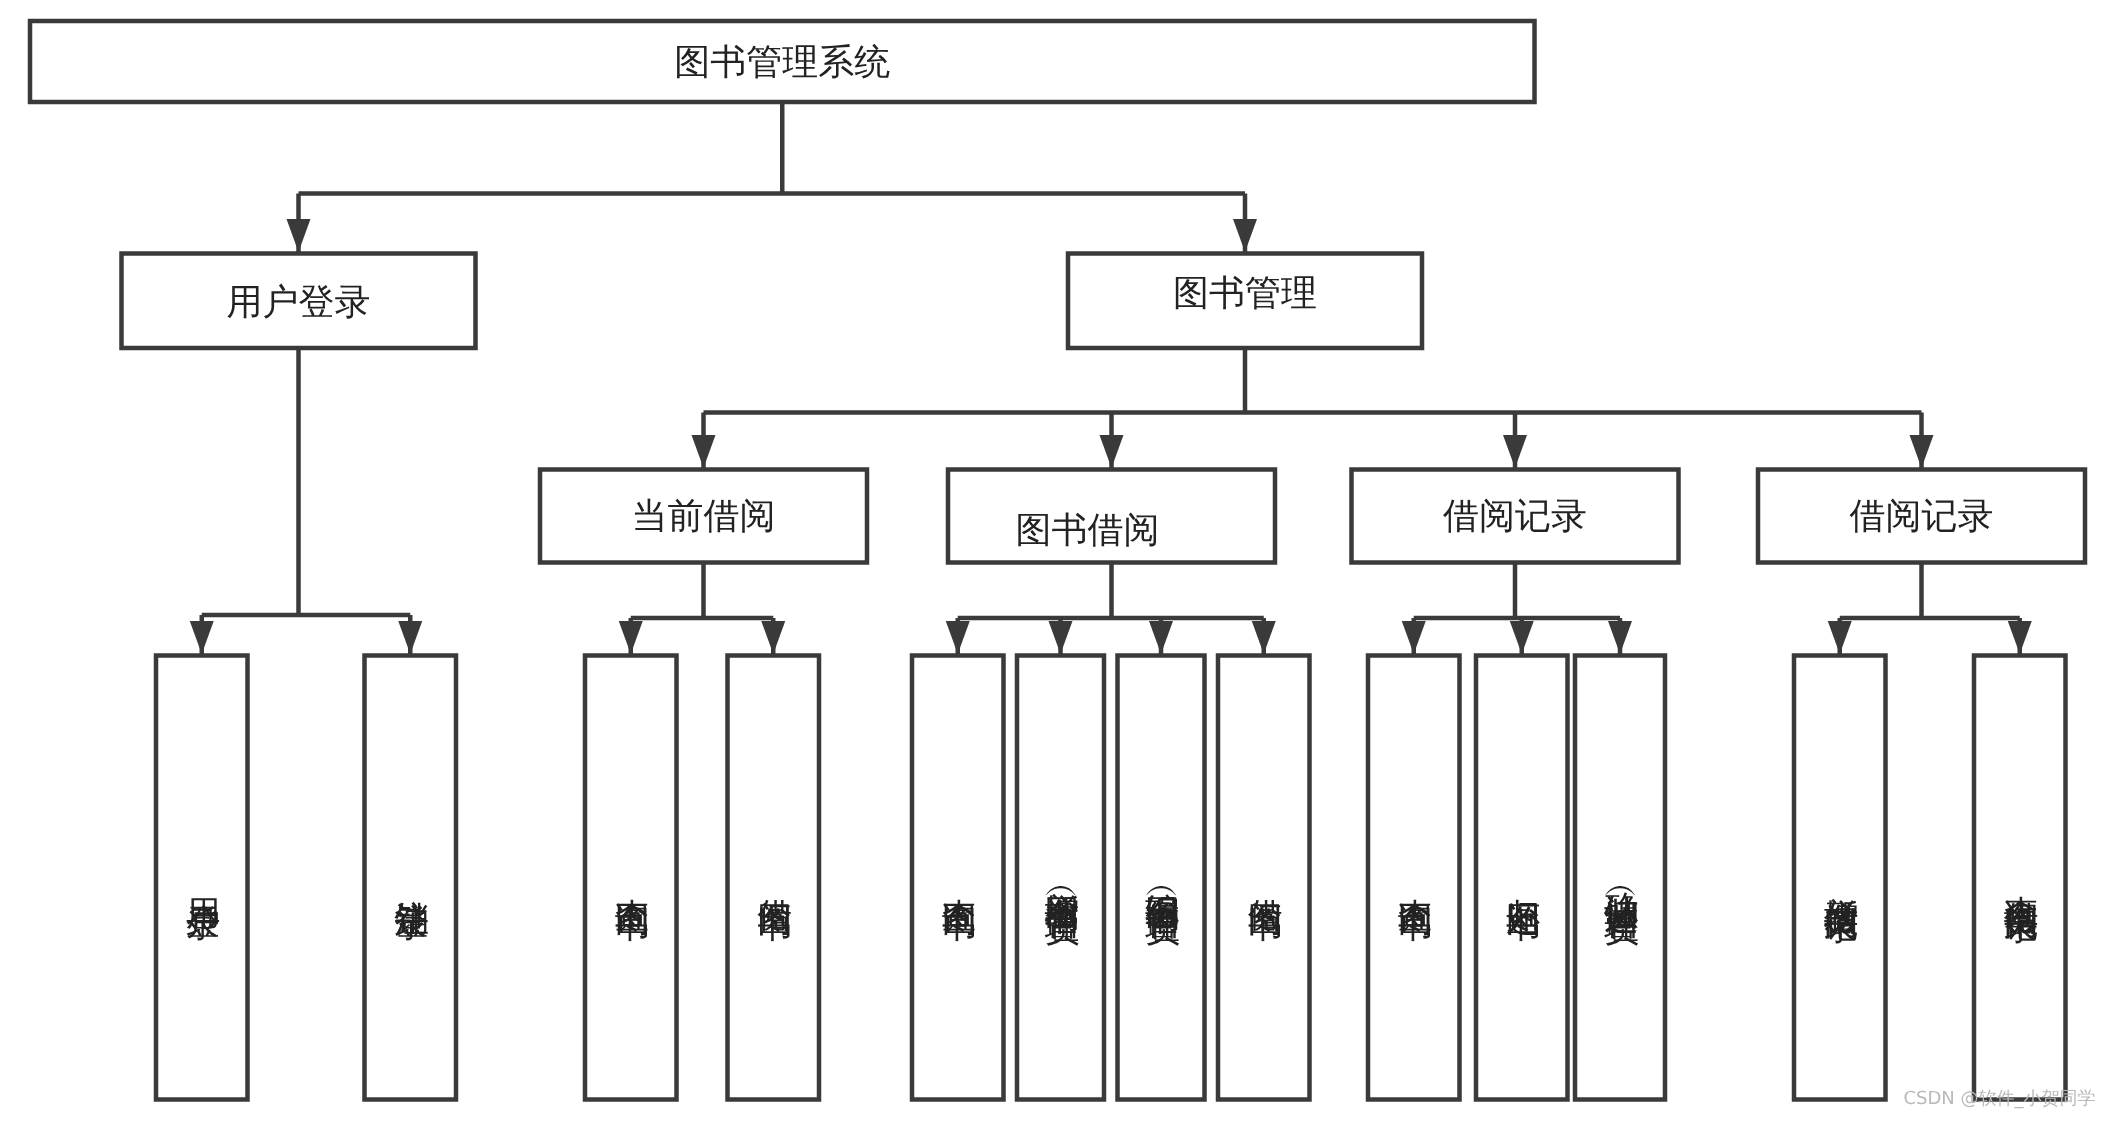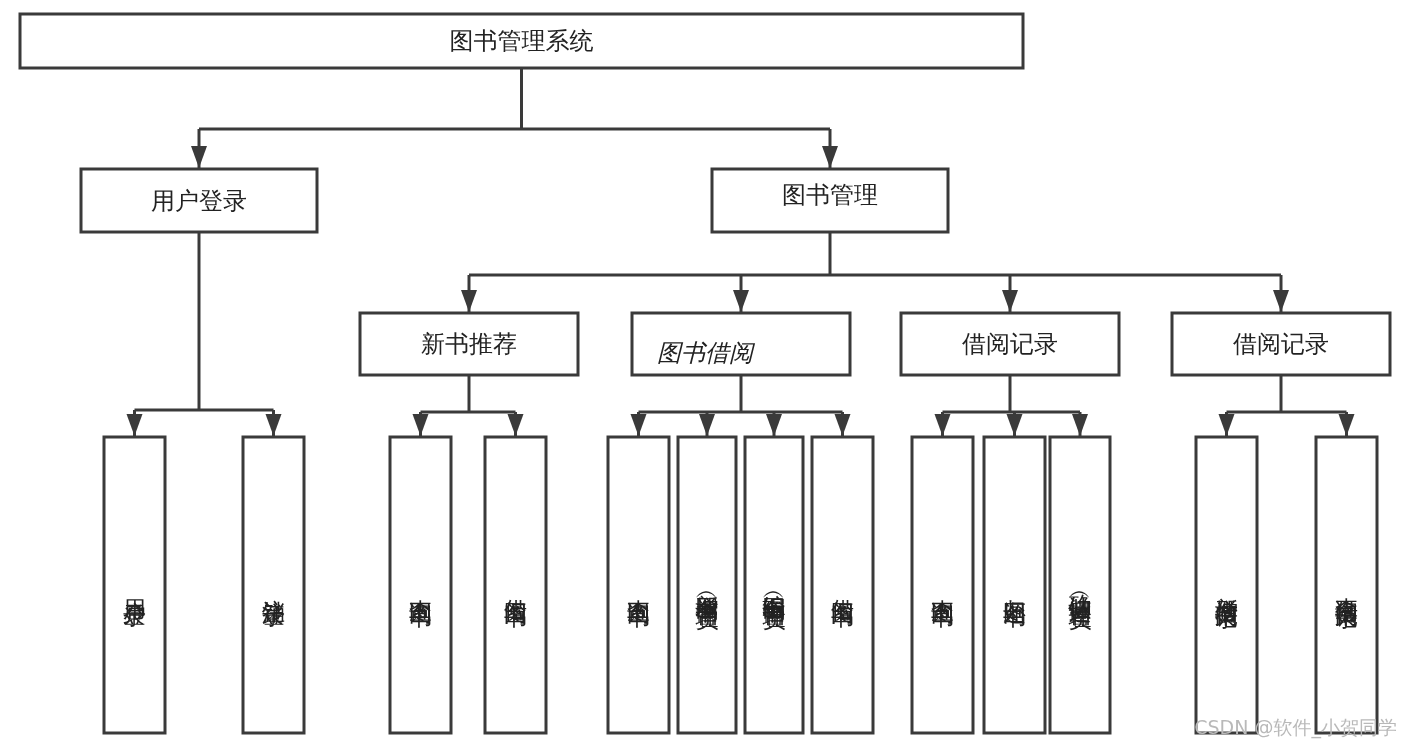--- a/index.html
+++ b/index.html
@@ -60,21 +60,21 @@
     justify-content: center;
     font-size: 24px;
     color: #222222;
     font-family: "DejaVu Sans", "Liberation Sans", sans-serif;
     pointer-events: none;
   }
   .watermark {
     position: absolute;
     right: 8px;
     bottom: 6px;
-    font-size: 19px;
+    font-size: 12px;
     color: #b9b9b9;
     font-family: "DejaVu Sans", "Liberation Sans", sans-serif;
     white-space: nowrap;
   }
 </style>
 </head>
 <body>
 
 <div id="diagram-root">
 
@@ -159,22 +159,22 @@
         <polygon points="1218.5,414 1234.5,414 1226.5,436" class="arrow-head"></polygon>
         <line x1="1346.5" y1="412" x2="1346.5" y2="437" class="connector"></line>
         <polygon points="1338.5,414 1354.5,414 1346.5,436" class="arrow-head"></polygon>
       </g>
   </svg>
 
   <div id="labels-layer">
       <div class="hlabel-wrap" style="left: 20px; top: 14px; width: 1003px; height: 54px;">图书管理系统</div>
       <div class="hlabel-wrap" style="left: 81px; top: 169px; width: 236px; height: 63px;">用户登录</div>
       <div class="hlabel-wrap" style="left: 712px; top: 169px; width: 236px; height: 52px;">图书管理</div>
-      <div class="hlabel-wrap" style="left: 360px; top: 313px; width: 218px; height: 62px;">新书推荐</div>
-      <div class="hlabel-wrap" style="left: 596px; top: 313px; width: 218px; height: 79px; font-style: italic;">图书借阅</div>
+      <div class="hlabel-wrap" style="left: 360px; top: 313px; width: 218px; height: 62px;">当前借阅</div>
+      <div class="hlabel-wrap" style="left: 616px; top: 313px; width: 218px; height: 79px;">图书借阅</div>
       <div class="hlabel-wrap" style="left: 901px; top: 313px; width: 218px; height: 62px;">借阅记录</div>
       <div class="hlabel-wrap" style="left: 1172px; top: 313px; width: 218px; height: 62px;">借阅记录</div>
       <div class="vlabel-wrap" style="left: 104px; top: 437px; width: 61px; height: 296px;">用户登录</div>
       <div class="vlabel-wrap" style="left: 243px; top: 437px; width: 61px; height: 296px;">注销登录</div>
       <div class="vlabel-wrap" style="left: 390px; top: 437px; width: 61px; height: 296px;">查询图书</div>
       <div class="vlabel-wrap" style="left: 485px; top: 437px; width: 61px; height: 296px;">借阅图书</div>
       <div class="vlabel-wrap" style="left: 608px; top: 437px; width: 61px; height: 296px;">查询图书</div>
       <div class="vlabel-wrap" style="left: 678px; top: 437px; width: 58px; height: 296px;">新增图书（管理员）</div>
       <div class="vlabel-wrap" style="left: 745px; top: 437px; width: 58px; height: 296px;">编辑图书（管理员）</div>
       <div class="vlabel-wrap" style="left: 812px; top: 437px; width: 61px; height: 296px;">借阅图书</div>

